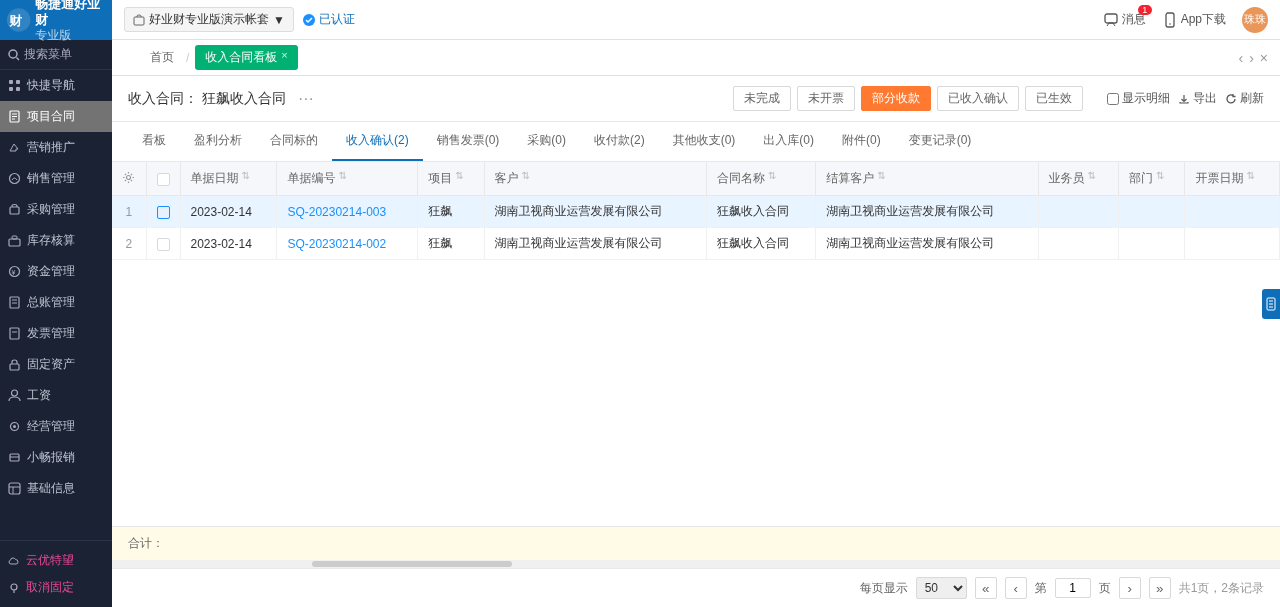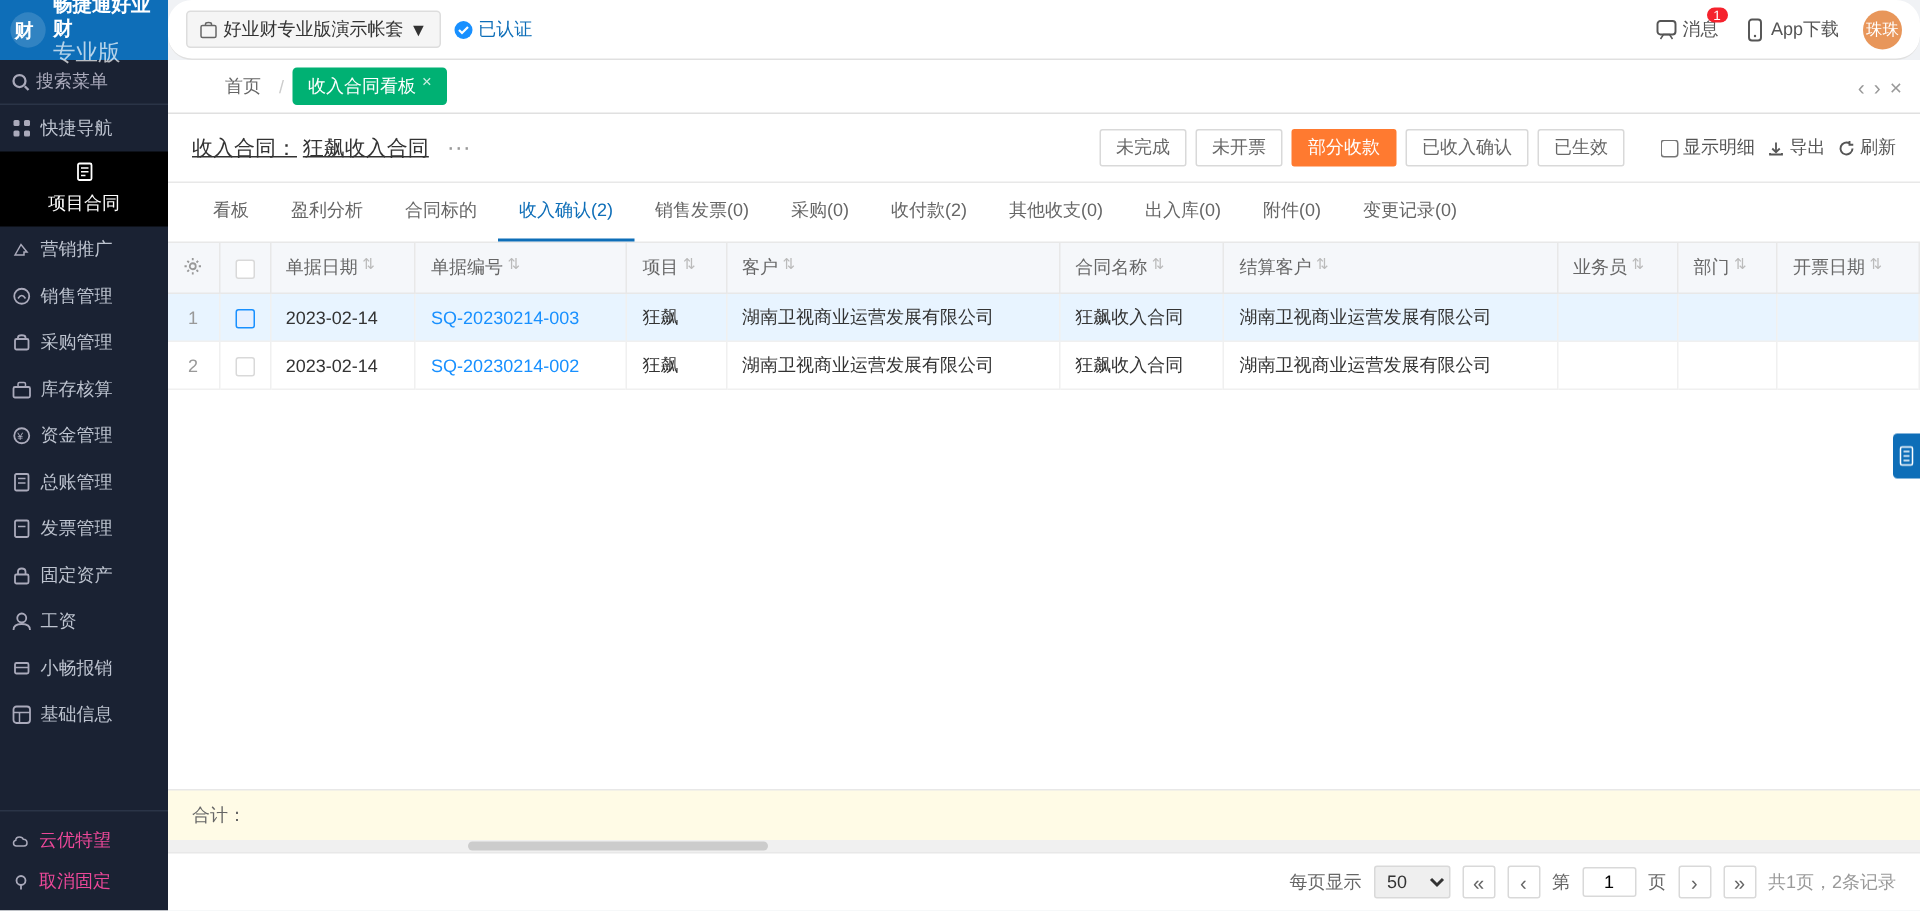--- a/index.html
+++ b/index.html
@@ -2,52 +2,52 @@
 <html><head>
   <meta charset="utf-8">
   <style>
     * { box-sizing: border-box; margin: 0; padding: 0; }
     body { font-family: 'Microsoft YaHei', Arial, sans-serif; font-size: 12px; color: #333; background: #f0f2f5; display: flex; height: 607px; overflow: hidden; }
 
     
     .sidebar { width: 112px; background: #1a2233; color: #cdd3df; display: flex; flex-direction: column; height: 100%; flex-shrink: 0; }
     .sidebar-logo { background: #0e6eb8; color: white; padding: 8px 6px; font-size: 11px; display: flex; align-items: center; gap: 4px; height: 40px; }
     .sidebar-logo-text { font-size: 13px; font-weight: bold; line-height: 1.2; }
-    .sidebar-logo-sub { font-size: 15px; color: rgba(255,255,255,0.7); }
+    .sidebar-logo-sub { font-size: 12px; color: rgba(255,255,255,0.7); }
     .sidebar-search { display: flex; align-items: center; padding: 6px 8px; gap: 4px; color: #aab; font-size: 12px; cursor: pointer; border-bottom: 1px solid #2a3447; }
     .sidebar-nav { display: flex; align-items: center; padding: 7px 8px; gap: 6px; font-size: 12px; cursor: pointer; color: #bdc3cf; }
-    .sidebar-nav.active { background: #000000; color: white; flex-direction: column; }
+    .sidebar-nav.active { background: #737373; color: white; }
     .sidebar-nav svg { flex-shrink: 0; }
     .sidebar-bottom { margin-top: auto; border-top: 1px solid #2a3447; padding: 6px 0; }
     .sidebar-bottom-item { display: flex; align-items: center; padding: 5px 8px; gap: 6px; font-size: 12px; color: #ec4899; cursor: pointer; }
 
     
     .main { flex: 1; display: flex; flex-direction: column; background: #f0f2f5; overflow: hidden; }
 
     
-    .topbar { background: white; height: 40px; display: flex; align-items: center; padding: 15px 12px; border-bottom: 1px solid #e0e0e0; gap: 8px; flex-shrink: 0; border-radius: 16px; }
+    .topbar { background: white; height: 40px; display: flex; align-items: center; padding: 15px 12px; border-bottom: 1px solid #e0e0e0; gap: 8px; flex-shrink: 0; }
     .topbar-company { font-size: 12px; color: #333; background: #f5f5f5; border: 1px solid #ddd; border-radius: 3px; padding: 3px 8px; display: flex; align-items: center; gap: 4px; cursor: pointer; }
     .topbar-verified { color: #0e6eb8; font-size: 12px; display: flex; align-items: center; gap: 3px; }
     .topbar-right { margin-left: auto; display: flex; align-items: center; gap: 16px; }
     .topbar-icon-item { display: flex; align-items: center; gap: 3px; cursor: pointer; font-size: 12px; color: #555; position: relative; }
     .badge { background: #f5222d; color: white; font-size: 9px; border-radius: 8px; padding: 0 4px; min-width: 14px; text-align: center; position: absolute; top: -6px; right: -6px; }
     .avatar { width: 26px; height: 26px; background: #e8965a; border-radius: 50%; display: flex; align-items: center; justify-content: center; color: white; font-size: 11px; }
 
     
     .tabbar { background: white; height: 36px; display: flex; align-items: center; padding: 0 12px; border-bottom: 1px solid #e0e0e0; gap: 4px; flex-shrink: 0; }
     .tabbar-home { font-size: 12px; color: #666; cursor: pointer; padding: 4px 6px; margin-left: 20px; }
     .tabbar-tab { background: #00b173; color: white; border-radius: 3px; padding: 4px 10px; font-size: 12px; display: flex; align-items: flex-start; gap: 4px; cursor: pointer; }
     .tabbar-tab .close-btn { font-size: 11px; color: rgba(255,255,255,0.8); cursor: pointer; }
     .tabbar-arrows { margin-left: auto; display: flex; align-items: center; gap: 6px; color: #999; }
     .tabbar-arrows span { cursor: pointer; font-size: 14px; }
 
     
     .panel-header { background: white; padding: 10px 16px; border-bottom: 1px solid #e8e8e8; display: flex; align-items: center; gap: 12px; flex-shrink: 0; }
     .panel-title { font-size: 14px; color: #333; font-weight: 500; }
-    .panel-title span { color: #333; text-decoration: underline; }
+    .panel-title span { color: #333; }
     .panel-menu-btn { color: #999; cursor: pointer; font-size: 16px; }
     .status-btns { display: flex; gap: 6px; margin-left: auto; align-items: center; }
     .status-btn { border: 1px solid #d9d9d9; background: white; padding: 3px 10px; border-radius: 2px; font-size: 12px; color: #666; cursor: pointer; }
     .status-btn.active { background: #ff7a30; border-color: #ff7a30; color: white; }
     .panel-actions { display: flex; align-items: center; gap: 8px; margin-left: 12px; }
     .panel-action-btn { display: flex; align-items: center; gap: 3px; font-size: 12px; color: #555; cursor: pointer; }
 
     
     .tabs { background: white; padding: 0 16px; border-bottom: 1px solid #e8e8e8; display: flex; align-items: center; gap: 0; flex-shrink: 0; }
     .tab { padding: 10px 14px; font-size: 12px; color: #666; cursor: pointer; border-bottom: 2px solid transparent; white-space: nowrap; }
@@ -193,20 +193,27 @@
   </div>
 
   <div class="sidebar-nav">
     <svg width="13" height="13" viewBox="0 0 13 13">
         <circle cx="6.5" cy="4" r="3" stroke="#aab" stroke-width="1.2" fill="none"></circle>
         <path d="M1 12 Q1 8 6.5 8 Q12 8 12 12" stroke="#aab" stroke-width="1.2" fill="none"></path>
       </svg>
     <span>工资</span>
   </div>
 
+  <div class="sidebar-nav">
+    <svg width="13" height="13" viewBox="0 0 13 13">
+        <circle cx="6.5" cy="6.5" r="4" stroke="#aab" stroke-width="1.2" fill="none"></circle>
+        <circle cx="6.5" cy="6.5" r="1.5" fill="#aab"></circle>
+      </svg>
+    <span>经营管理</span>
+  </div>
 
   <div class="sidebar-nav">
     <svg width="13" height="13" viewBox="0 0 13 13">
         <rect x="2" y="3" width="9" height="7" rx="1" stroke="#aab" stroke-width="1.2" fill="none"></rect>
         <line x1="2" y1="6" x2="11" y2="6" stroke="#aab" stroke-width="1"></line>
       </svg>
     <span>小畅报销</span>
   </div>
 
   <div class="sidebar-nav">

